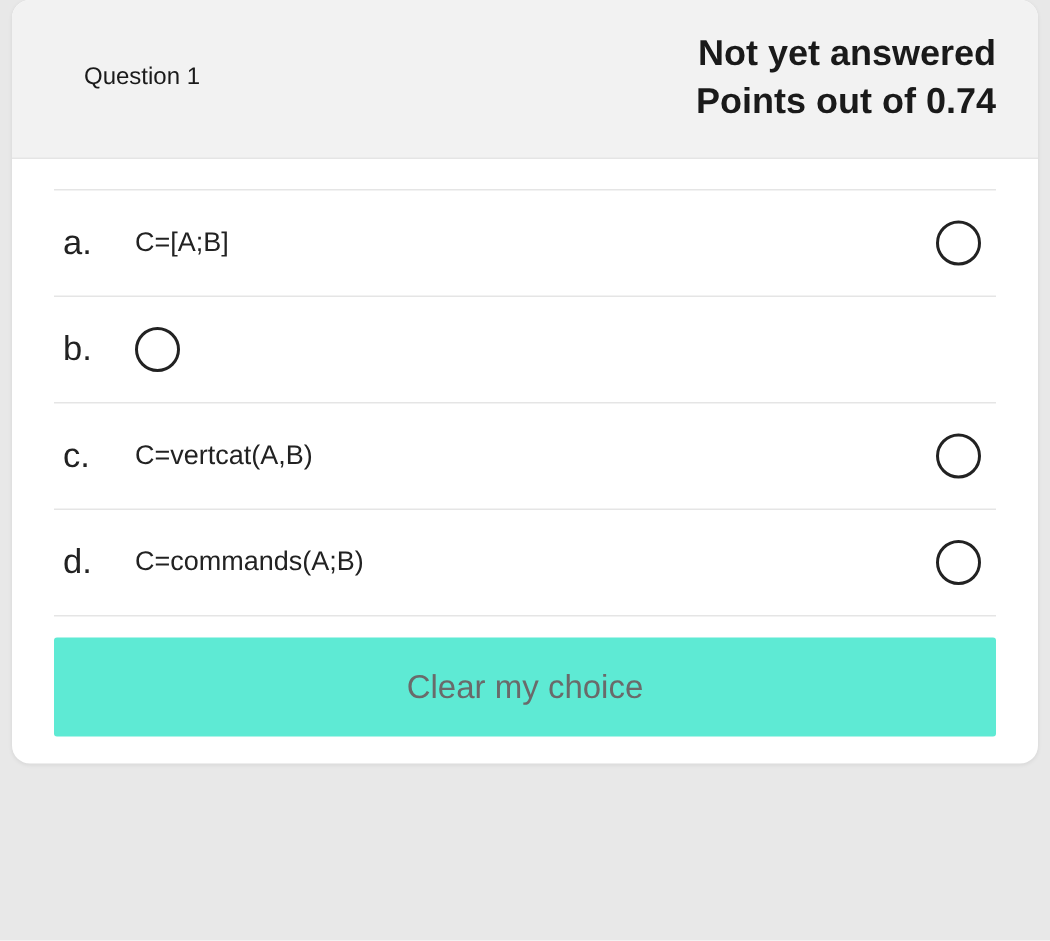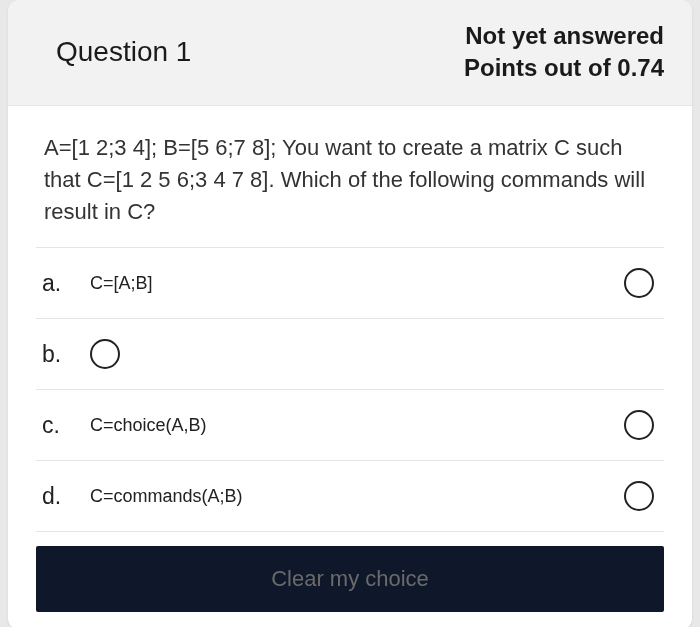--- a/index.html
+++ b/index.html
@@ -23,21 +23,21 @@
     }
     .header {
       background: #f2f2f2;
       display: flex;
       justify-content: space-between;
       align-items: center;
       padding: 20px 28px 20px 48px;
       border-bottom: 1px solid #e5e5e5;
     }
     .header-left {
-      font-size: 28px;
+      font-size: 16px;
       color: #1a1a1a;
       font-weight: 400;
     }
     .header-right {
       text-align: right;
     }
     .status {
       font-size: 24px;
       font-weight: 700;
       color: #1a1a1a;
@@ -85,21 +85,21 @@
       border: 2.5px solid #222;
       border-radius: 50%;
       flex-shrink: 0;
       background: #fff;
     }
     .clear-row {
       padding: 14px 0 10px 0;
     }
     .clear-btn {
       width: 100%;
-      background: #0f172a;
+      background: #5eead4;
       border: none;
       color: #6a6a6a;
       font-size: 22px;
       padding: 20px 0;
       cursor: pointer;
       border-radius: 2px;
       font-family: inherit;
     }
   </style>
 </head>
@@ -107,37 +107,36 @@
 
 <div class="card">
   <div class="header">
     <div class="header-left">Question 1</div>
     <div class="header-right">
       <div class="status">Not yet answered</div>
       <div class="points">Points out of 0.74</div>
     </div>
   </div>
   <div class="body">
-    <div class="question-text">A=[1 2;3 4]; B=[5 6;7 8]; You want to create a matrix C such that C=[1 2 5 6;3 4 7 8]. Which of the following commands will result in C?</div>
     <div class="options">
 
       <div class="option">
         <span class="opt-letter">a.</span>
         <span class="opt-text">C=[A;B]</span>
         <span class="radio"></span>
       </div>
 
       <div class="option">
         <span class="opt-letter">b.</span>
         <span class="radio"></span>
       </div>
 
       <div class="option">
         <span class="opt-letter">c.</span>
-        <span class="opt-text">C=choice(A,B)</span>
+        <span class="opt-text">C=vertcat(A,B)</span>
         <span class="radio"></span>
       </div>
 
       <div class="option">
         <span class="opt-letter">d.</span>
         <span class="opt-text">C=commands(A;B)</span>
         <span class="radio"></span>
       </div>
 
     </div>

